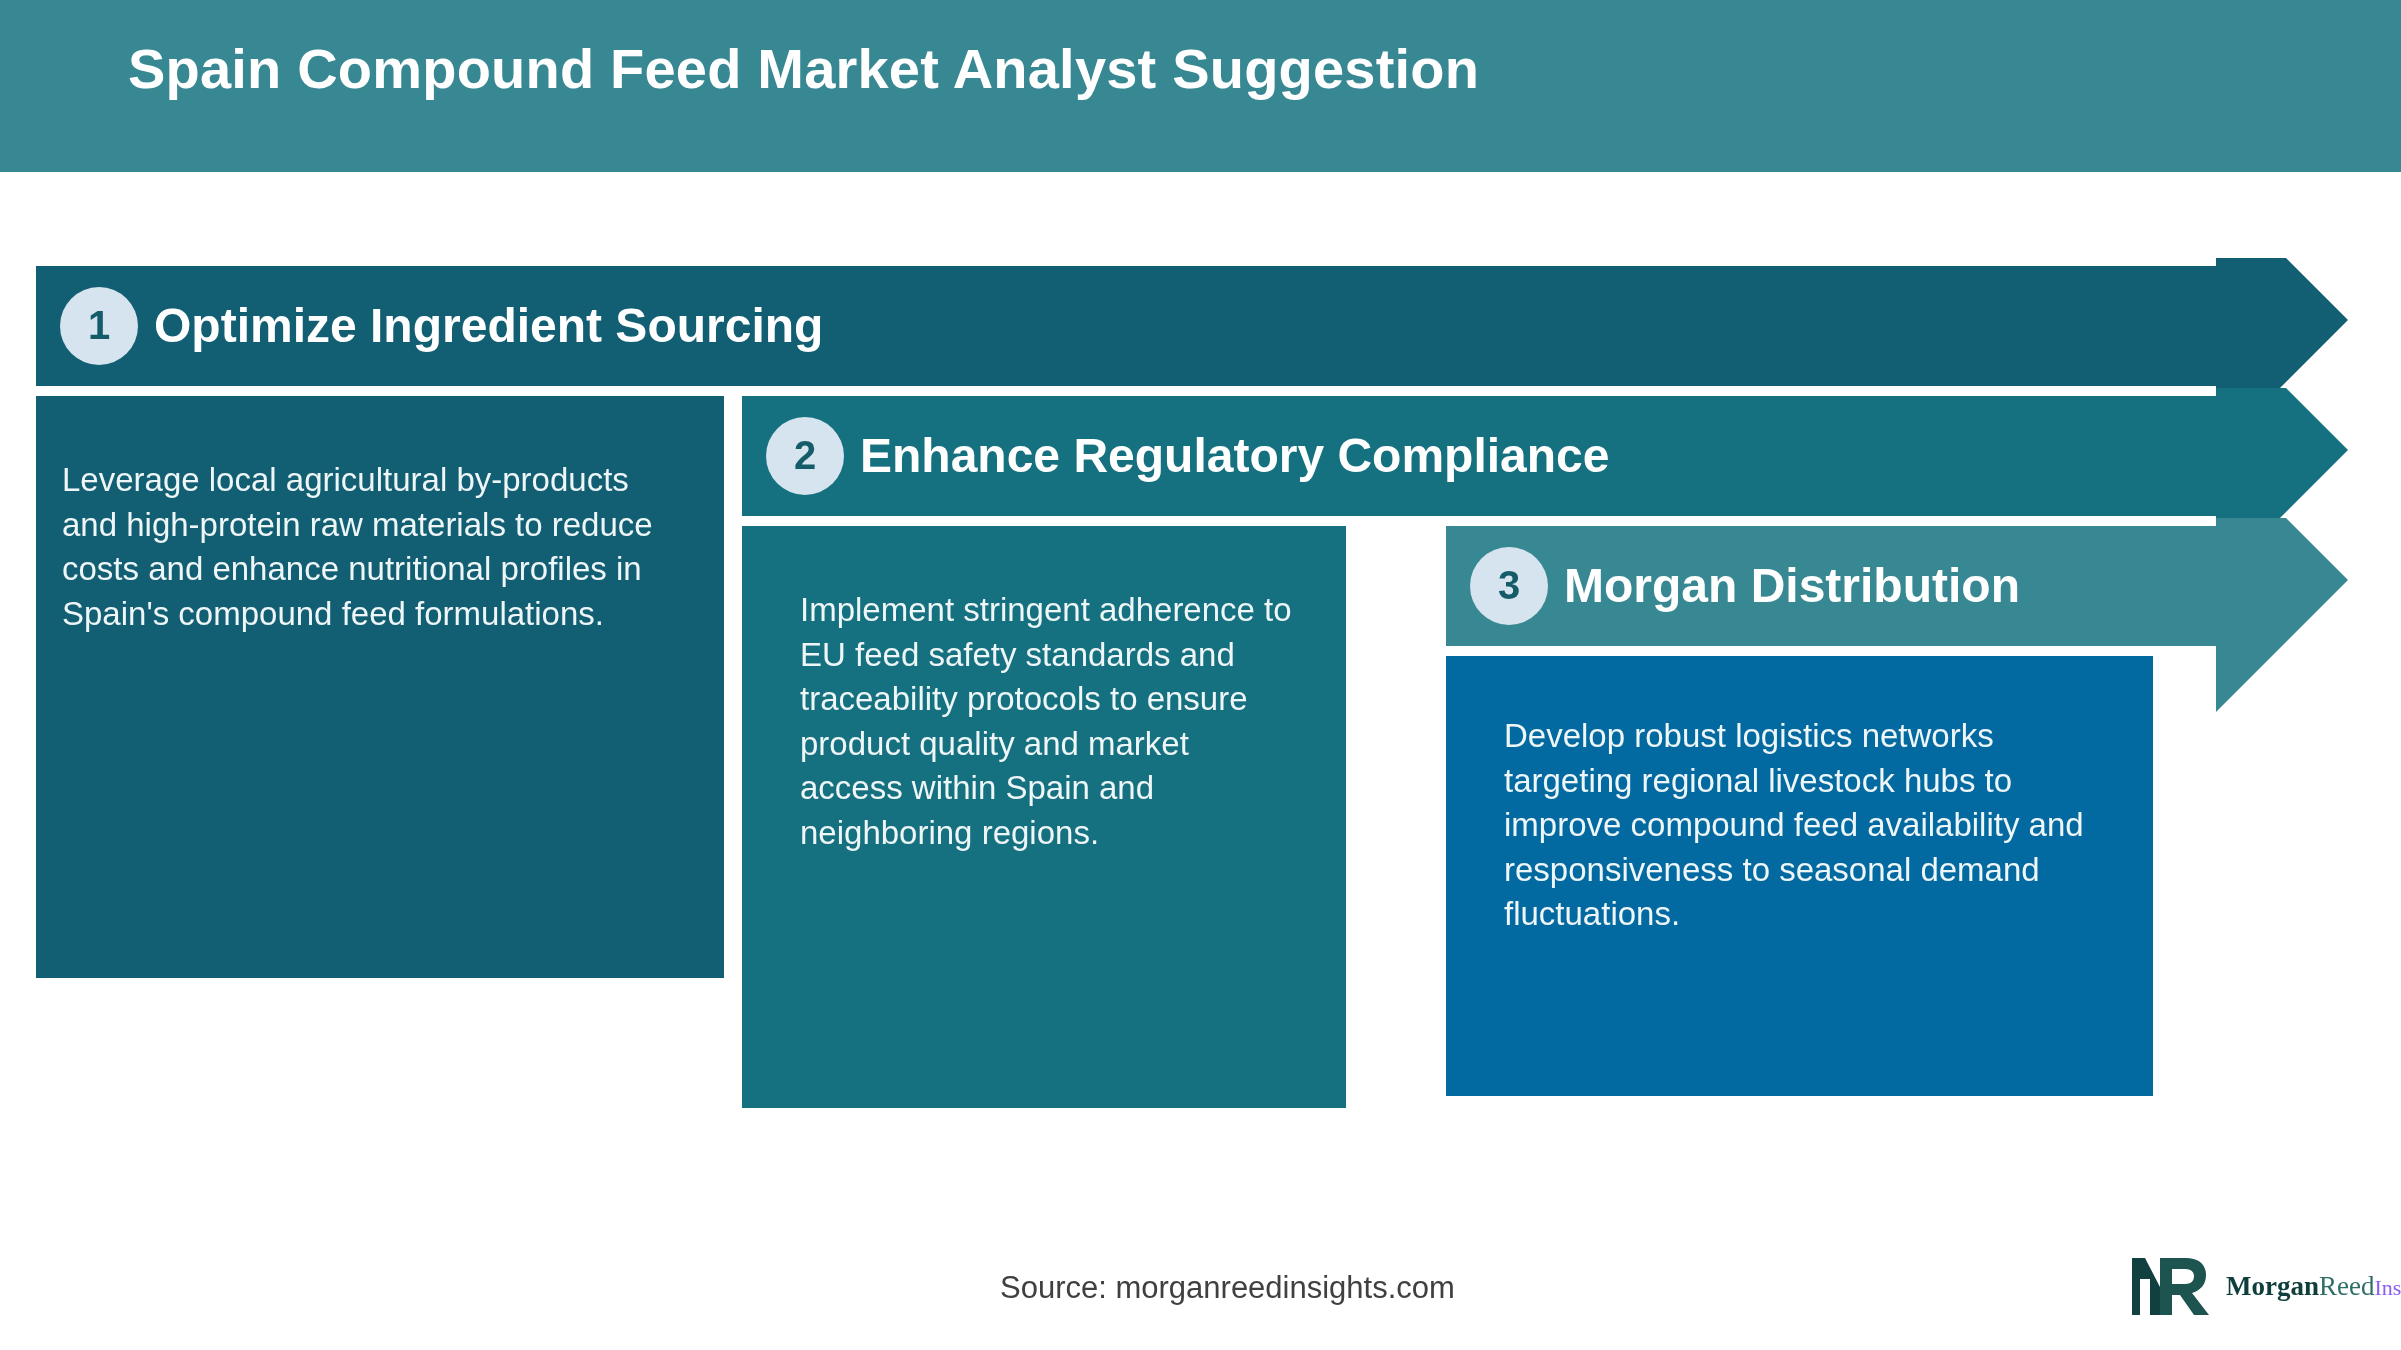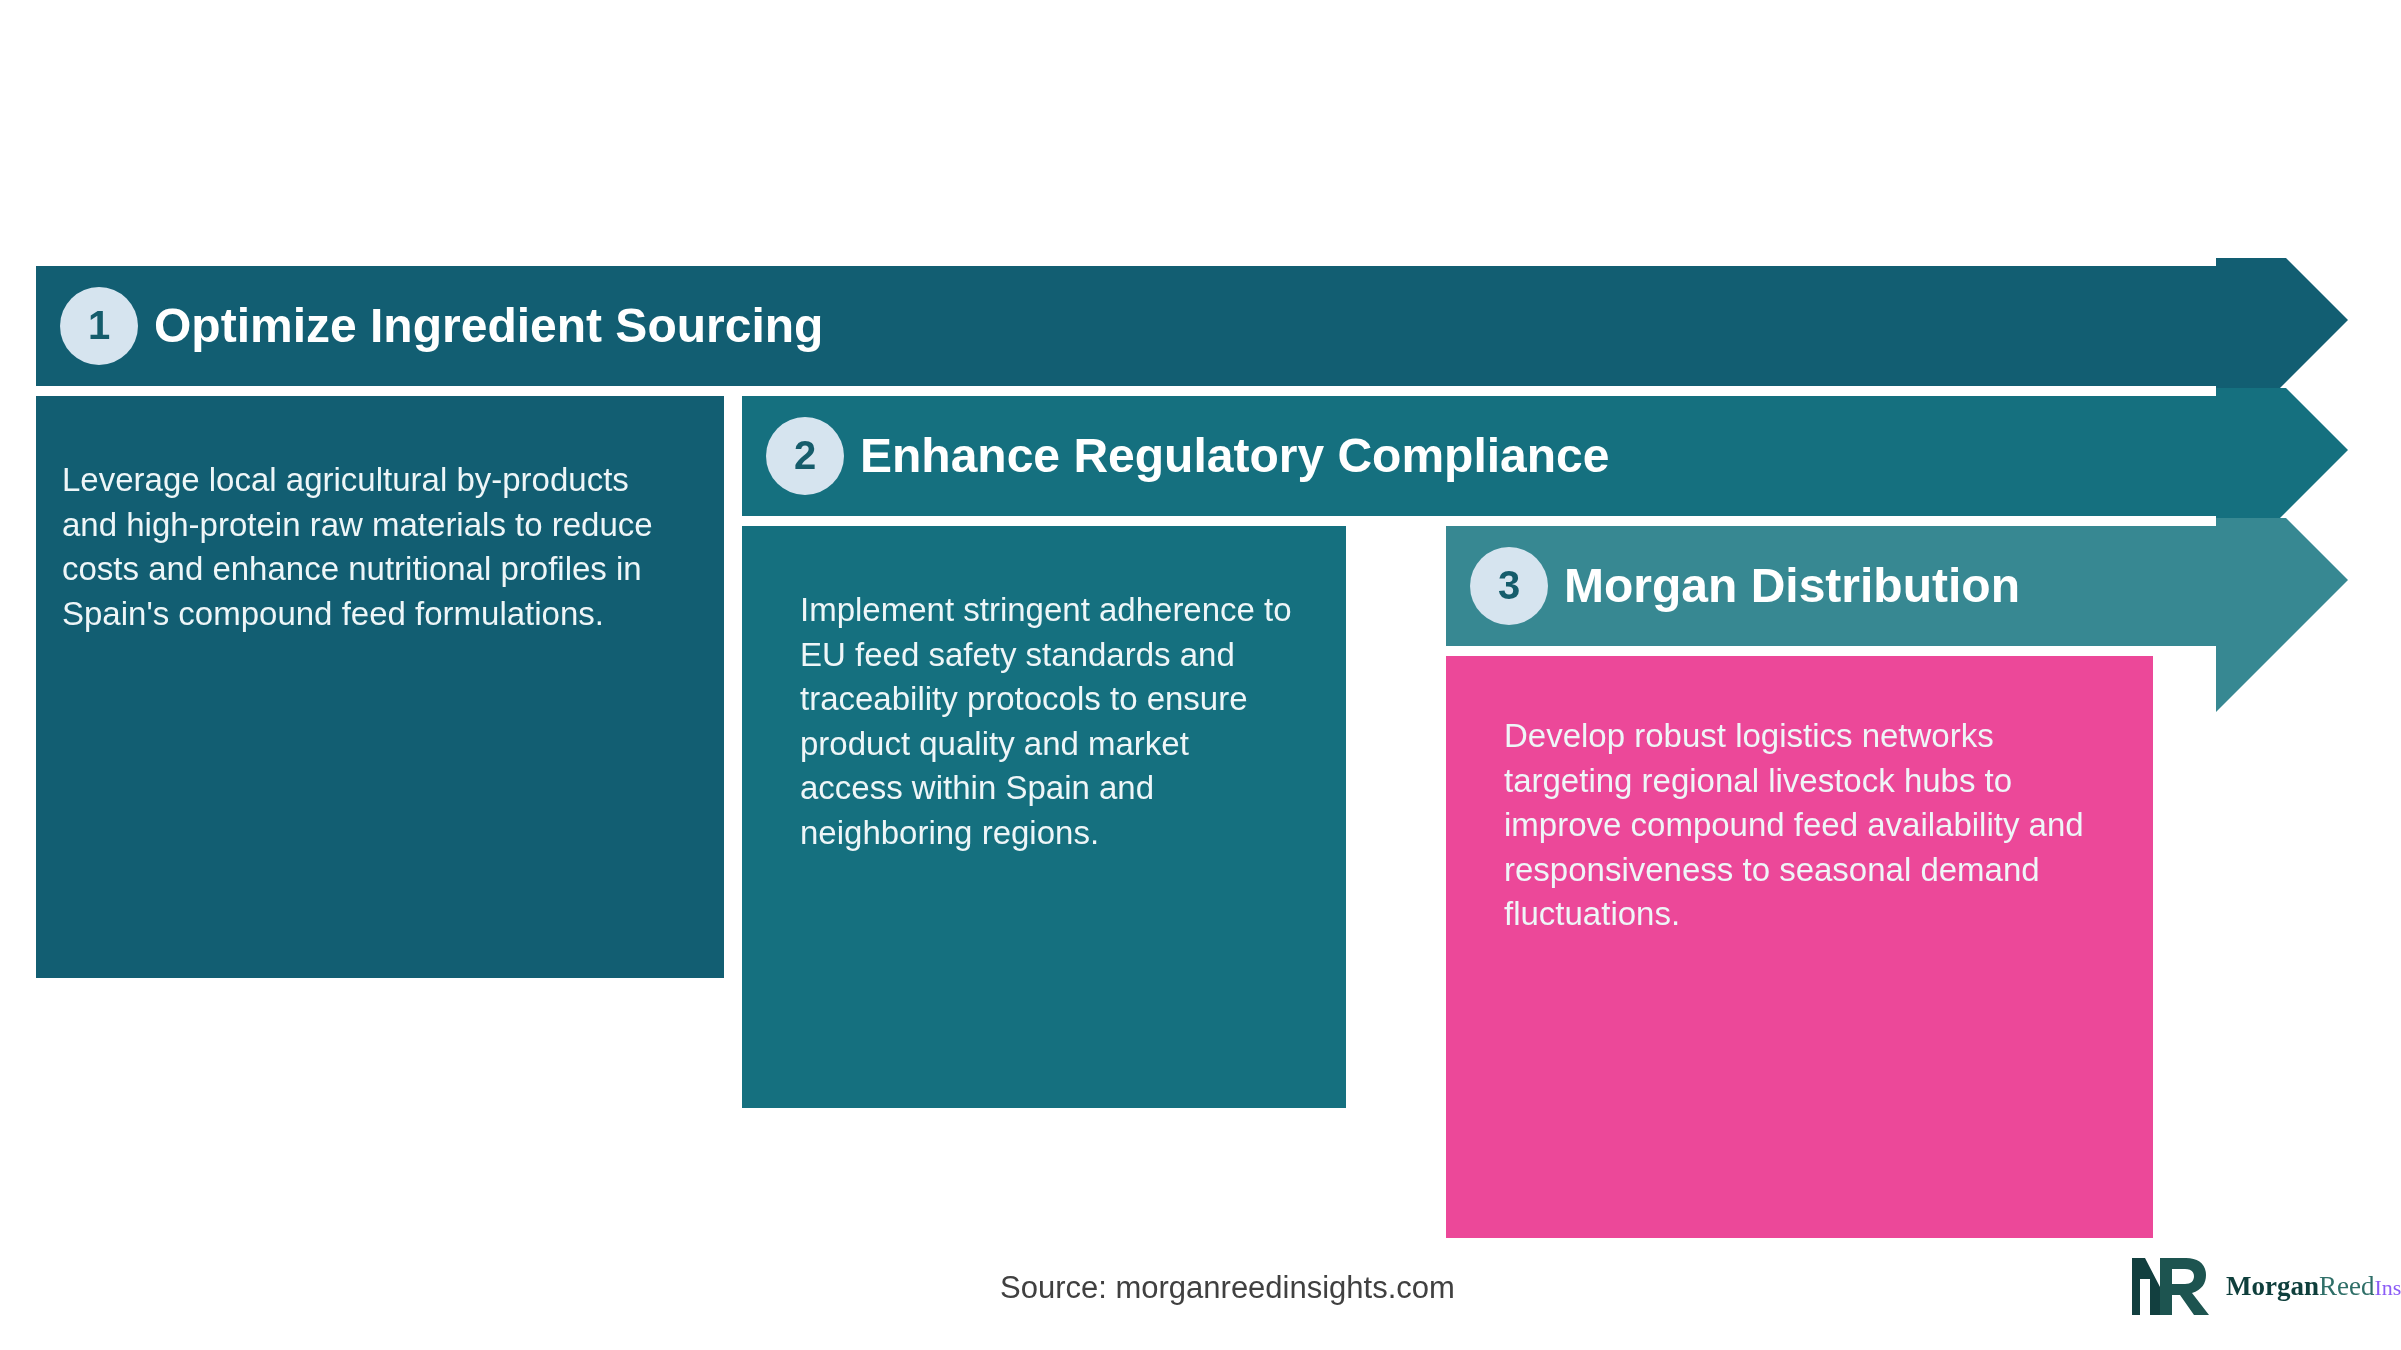--- a/index.html
+++ b/index.html
@@ -123,20 +123,23 @@
     font-size: 22px;
     color: #8b5cf6;
     margin-top: 4px;
   }
 </style>
 </head>
 <body>
 
 <div id="page">
 
+  <div class="title-bar">
+    <div class="title-text">Spain Compound Feed Market Analyst Suggestion</div>
+  </div>
 
   <div class="band" style="left:36px; top:258px; width:2320px; height:135px;">
     <svg class="band-arrow" width="2320" height="270" viewBox="0 0 2320 270">
       <path d="M 0,8 L 2180,8 L 2180,-70 L 2312,62 L 2180,194 L 2180,128 L 0,128 Z" fill="#125E72"></path>
     </svg>
     <div class="band-label" style="left:24px; top:0; height:135px;">
       <div class="num-badge">1</div>
       <div class="band-title">Optimize Ingredient Sourcing</div>
     </div>
   </div>
@@ -162,21 +165,21 @@
   <div class="band" style="left:1446px; top:518px; width:910px; height:135px;">
     <svg class="band-arrow" width="910" height="270" viewBox="0 0 910 270">
       <path d="M 0,8 L 770,8 L 770,-70 L 902,62 L 770,194 L 770,128 L 0,128 Z" fill="#378892"></path>
     </svg>
     <div class="band-label" style="left:24px; top:0; height:135px;">
       <div class="num-badge">3</div>
       <div class="band-title">Morgan Distribution</div>
     </div>
   </div>
 
-  <div class="desc-box" style="left:1446px; top:656px; width:707px; height:582px; background:#ec4899; padding:58px 52px 0 58px;">
+  <div class="desc-box" style="left:1446px; top:656px; width:707px; height:440px; background:#0369a1; padding:58px 52px 0 58px;">
     <div class="desc-text">Develop robust logistics networks targeting regional livestock hubs to improve compound feed availability and responsiveness to seasonal demand fluctuations.</div>
   </div>
 
   <div class="source-note">Source: morganreedinsights.com</div>
 
   <div class="logo-wrap">
     <svg class="logo-mark" width="82" height="62" viewBox="0 0 82 62">
       <path d="M2,60 L2,3 L15,3 L30,32 L30,60 L20,60 L20,24 L10,24 L10,60 Z" fill="#123f3f"></path>
       <path d="M30,3 L30,60 L42,60 L42,40 L50,40 L64,60 L79,60 L62,38
                C72,35 76,28 76,20 C76,9 68,3 56,3 Z

